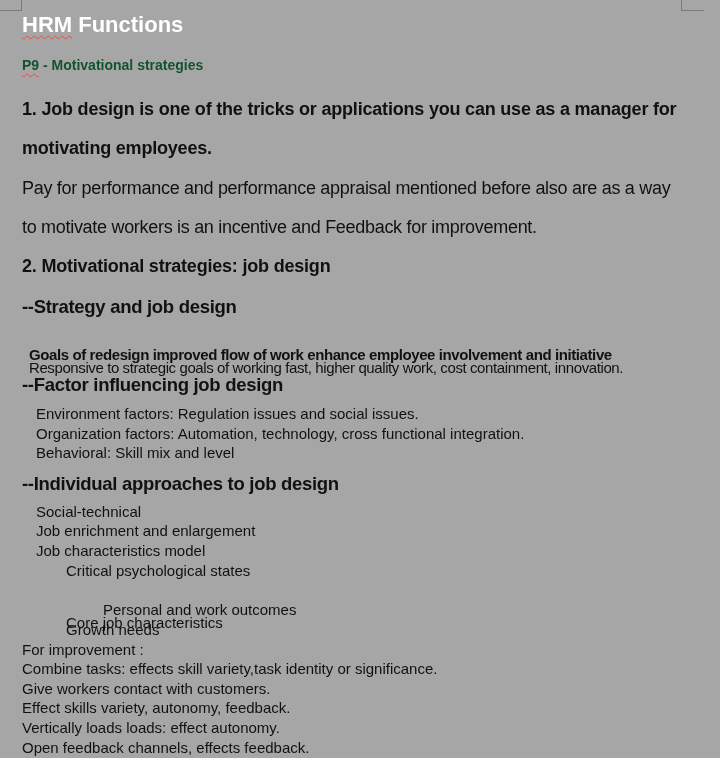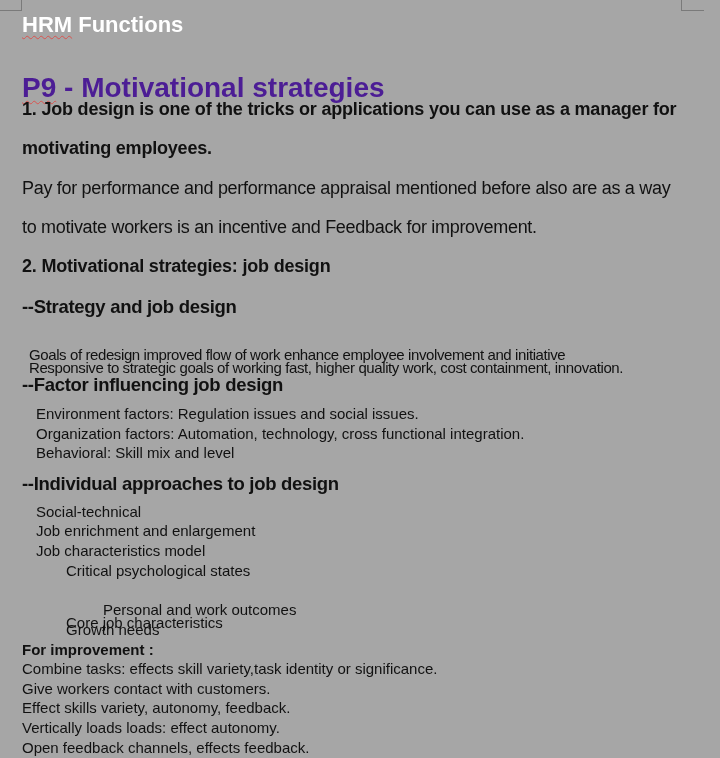--- a/index.html
+++ b/index.html
@@ -9,32 +9,32 @@
     position: relative;
     font-family: "Liberation Sans", sans-serif;
     color: #111;
   }
   .corner { position: absolute; border-color: #7a7a7a; border-style: solid; }
   .corner-tl { left: 0; top: 0; width: 21px; height: 10px; border-width: 0 1px 1px 0; }
   .corner-tr { left: 681px; top: 0; width: 22px; height: 10px; border-width: 0 0 1px 1px; }
 
   .abs { position: absolute; white-space: nowrap; }
   .title { left: 22px; top: 12px; font-size: 22px; font-weight: bold; color: #ffffff; }
-  .subtitle { left: 22px; top: 72px; font-size: 28px; font-weight: bold; color: #4c1d95; }
+  .subtitle { left: 22px; top: 57px; font-size: 14px; font-weight: bold; color: #14532d; }
   .squiggle {
     text-decoration: underline wavy #d9534f;
     text-decoration-thickness: 1px;
     text-underline-offset: 3px;
   }
   .b18 { font-size: 18px; font-weight: bold; letter-spacing: -0.2px; }
   .r18 { font-size: 18px; letter-spacing: -0.3px; }
   .b18s { font-size: 18.5px; font-weight: bold; letter-spacing: -0.3px; }
   .r15 { font-size: 15px; letter-spacing: -0.4px; }
   .r15n { font-size: 15px; }
-  .b15 { font-size: 15px; font-weight: bold; }
+  .b15 { font-size: 15px; font-weight: normal; }
 </style>
 </head>
 <body>
 
 <div class="corner corner-tl"></div>
 <div class="corner corner-tr"></div>
 
 <div class="abs title">
   <span class="squiggle">HRM</span><span> Functions</span>
 </div>
@@ -44,21 +44,21 @@
 </div>
 
 <div class="abs b18" style="left:22px; top:99px;">1.  Job design is one of the tricks or applications you can use as a manager for</div>
 <div class="abs b18" style="left:22px; top:138px;">motivating employees.</div>
 <div class="abs r18" style="left:22px; top:178px;">Pay for performance and performance appraisal mentioned before also are as a way</div>
 <div class="abs r18" style="left:22px; top:217px;">to motivate workers is an incentive and Feedback for improvement.</div>
 <div class="abs b18" style="left:22px; top:256px;">2.  Motivational strategies: job design</div>
 
 <div class="abs b18s" style="left:22px; top:296px;">--Strategy and job design</div>
 <div class="abs r15" style="left:29px; top:327px;margin-top:32px;">Responsive to strategic goals of working fast, higher quality work, cost containment, innovation.</div>
-<div class="abs r15" style="left:29px; top:346px;">Goals of redesign improved flow of work enhance employee involvement and initiative</div>
+<div class="abs r15" style="left:29px; top:346px;font-weight:bold;">Goals of redesign improved flow of work enhance employee involvement and initiative</div>
 
 <div class="abs b18s" style="left:22px; top:374px;">--Factor influencing job design</div>
 <div class="abs r15n" style="left:36px; top:405px;">Environment factors: Regulation issues and social issues.</div>
 <div class="abs r15n" style="left:36px; top:425px;">Organization factors: Automation, technology, cross functional integration.</div>
 <div class="abs r15n" style="left:36px; top:444px;">Behavioral: Skill mix and level</div>
 
 <div class="abs b18s" style="left:22px; top:473px;">--Individual approaches to job design</div>
 <div class="abs r15n" style="left:36px; top:503px;">Social-technical</div>
 <div class="abs r15n" style="left:36px; top:522px;">Job enrichment and enlargement</div>
 <div class="abs r15n" style="left:36px; top:542px;">Job characteristics model</div>

